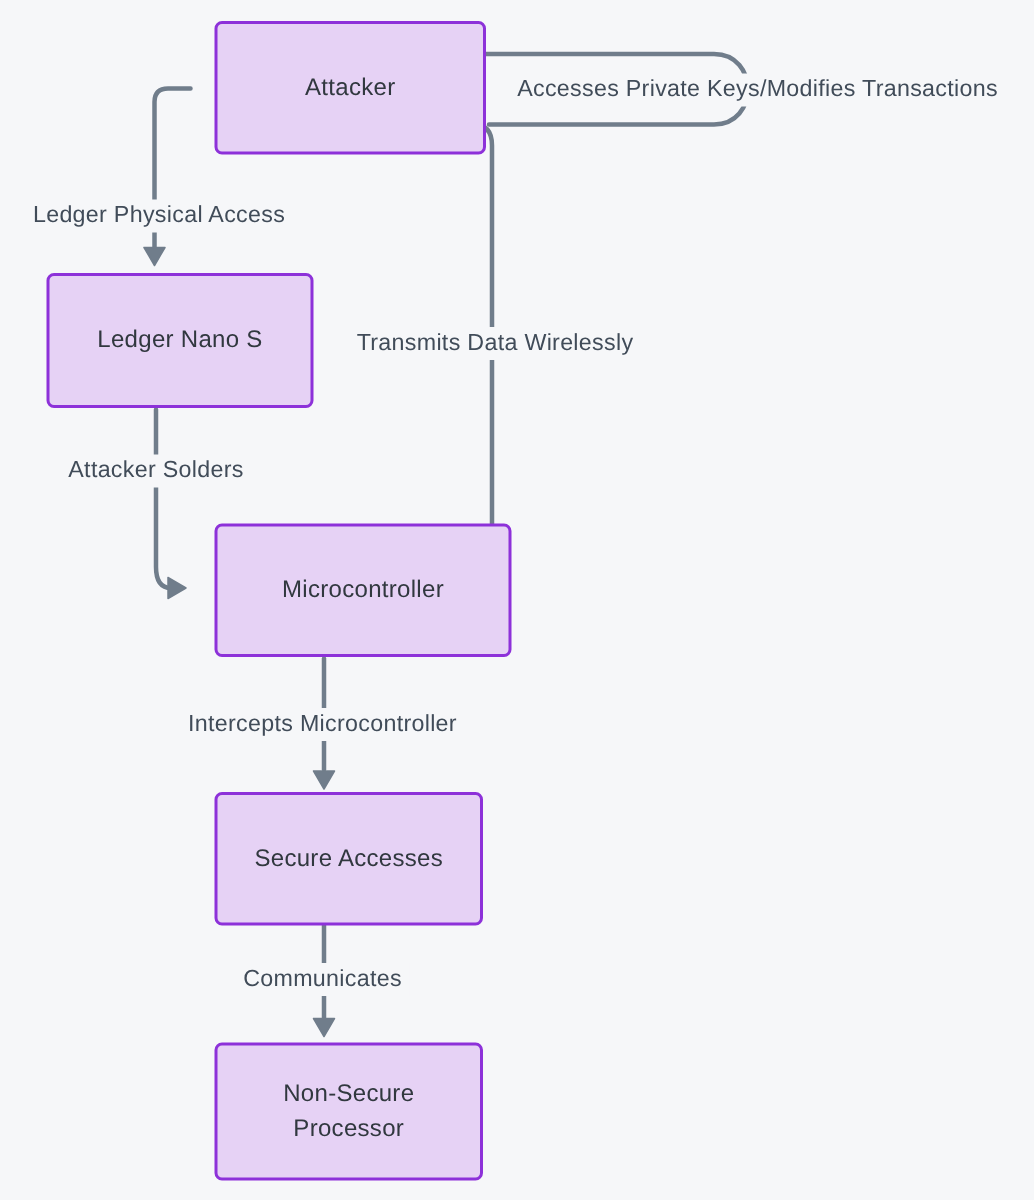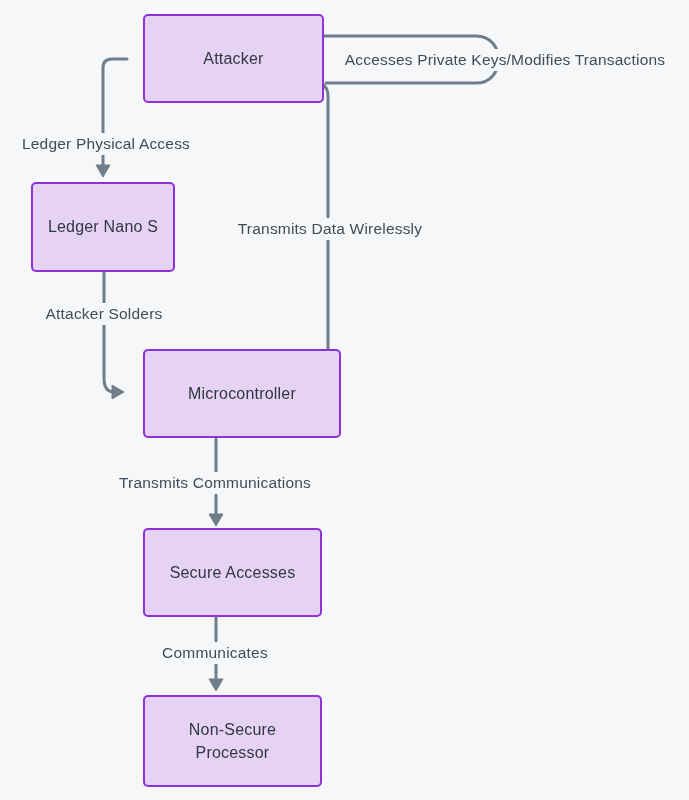--- a/index.html
+++ b/index.html
@@ -91,29 +91,29 @@
   </svg>
 
   <div class="edge-label" style="left:106px; top:144px;">Ledger Physical Access</div>
 
   <div class="edge-label" style="left:104px; top:314px;">Attacker Solders</div>
 
   <div class="edge-label" style="left:330px; top:229px;">Transmits Data Wirelessly</div>
 
   <div class="edge-label" style="left:505px; top:60px;">Accesses Private Keys/Modifies Transactions</div>
 
-  <div class="edge-label" style="left:215px; top:483px;">Transmits Communications</div>
+  <div class="edge-label" style="left:215px; top:483px;">Intercepts Microcontroller</div>
 
   <div class="edge-label" style="left:215px; top:653px;">Communicates</div>
 
   <div class="node" style="left:127px; top:14px; width:181px; height:89px;">
     <span class="node-label">Attacker</span>
   </div>
 
-  <div class="node" style="left:15px; top:182px; width:144px; height:90px;">
+  <div class="node" style="left:15px; top:182px; width:178px; height:90px;">
     <span class="node-label">Ledger Nano S</span>
   </div>
 
   <div class="node" style="left:127px; top:349px; width:198px; height:89px;">
     <span class="node-label">Microcontroller</span>
   </div>
 
   <div class="node" style="left:127px; top:528px; width:179px; height:89px;">
     <span class="node-label">Secure Accesses</span>
   </div>

